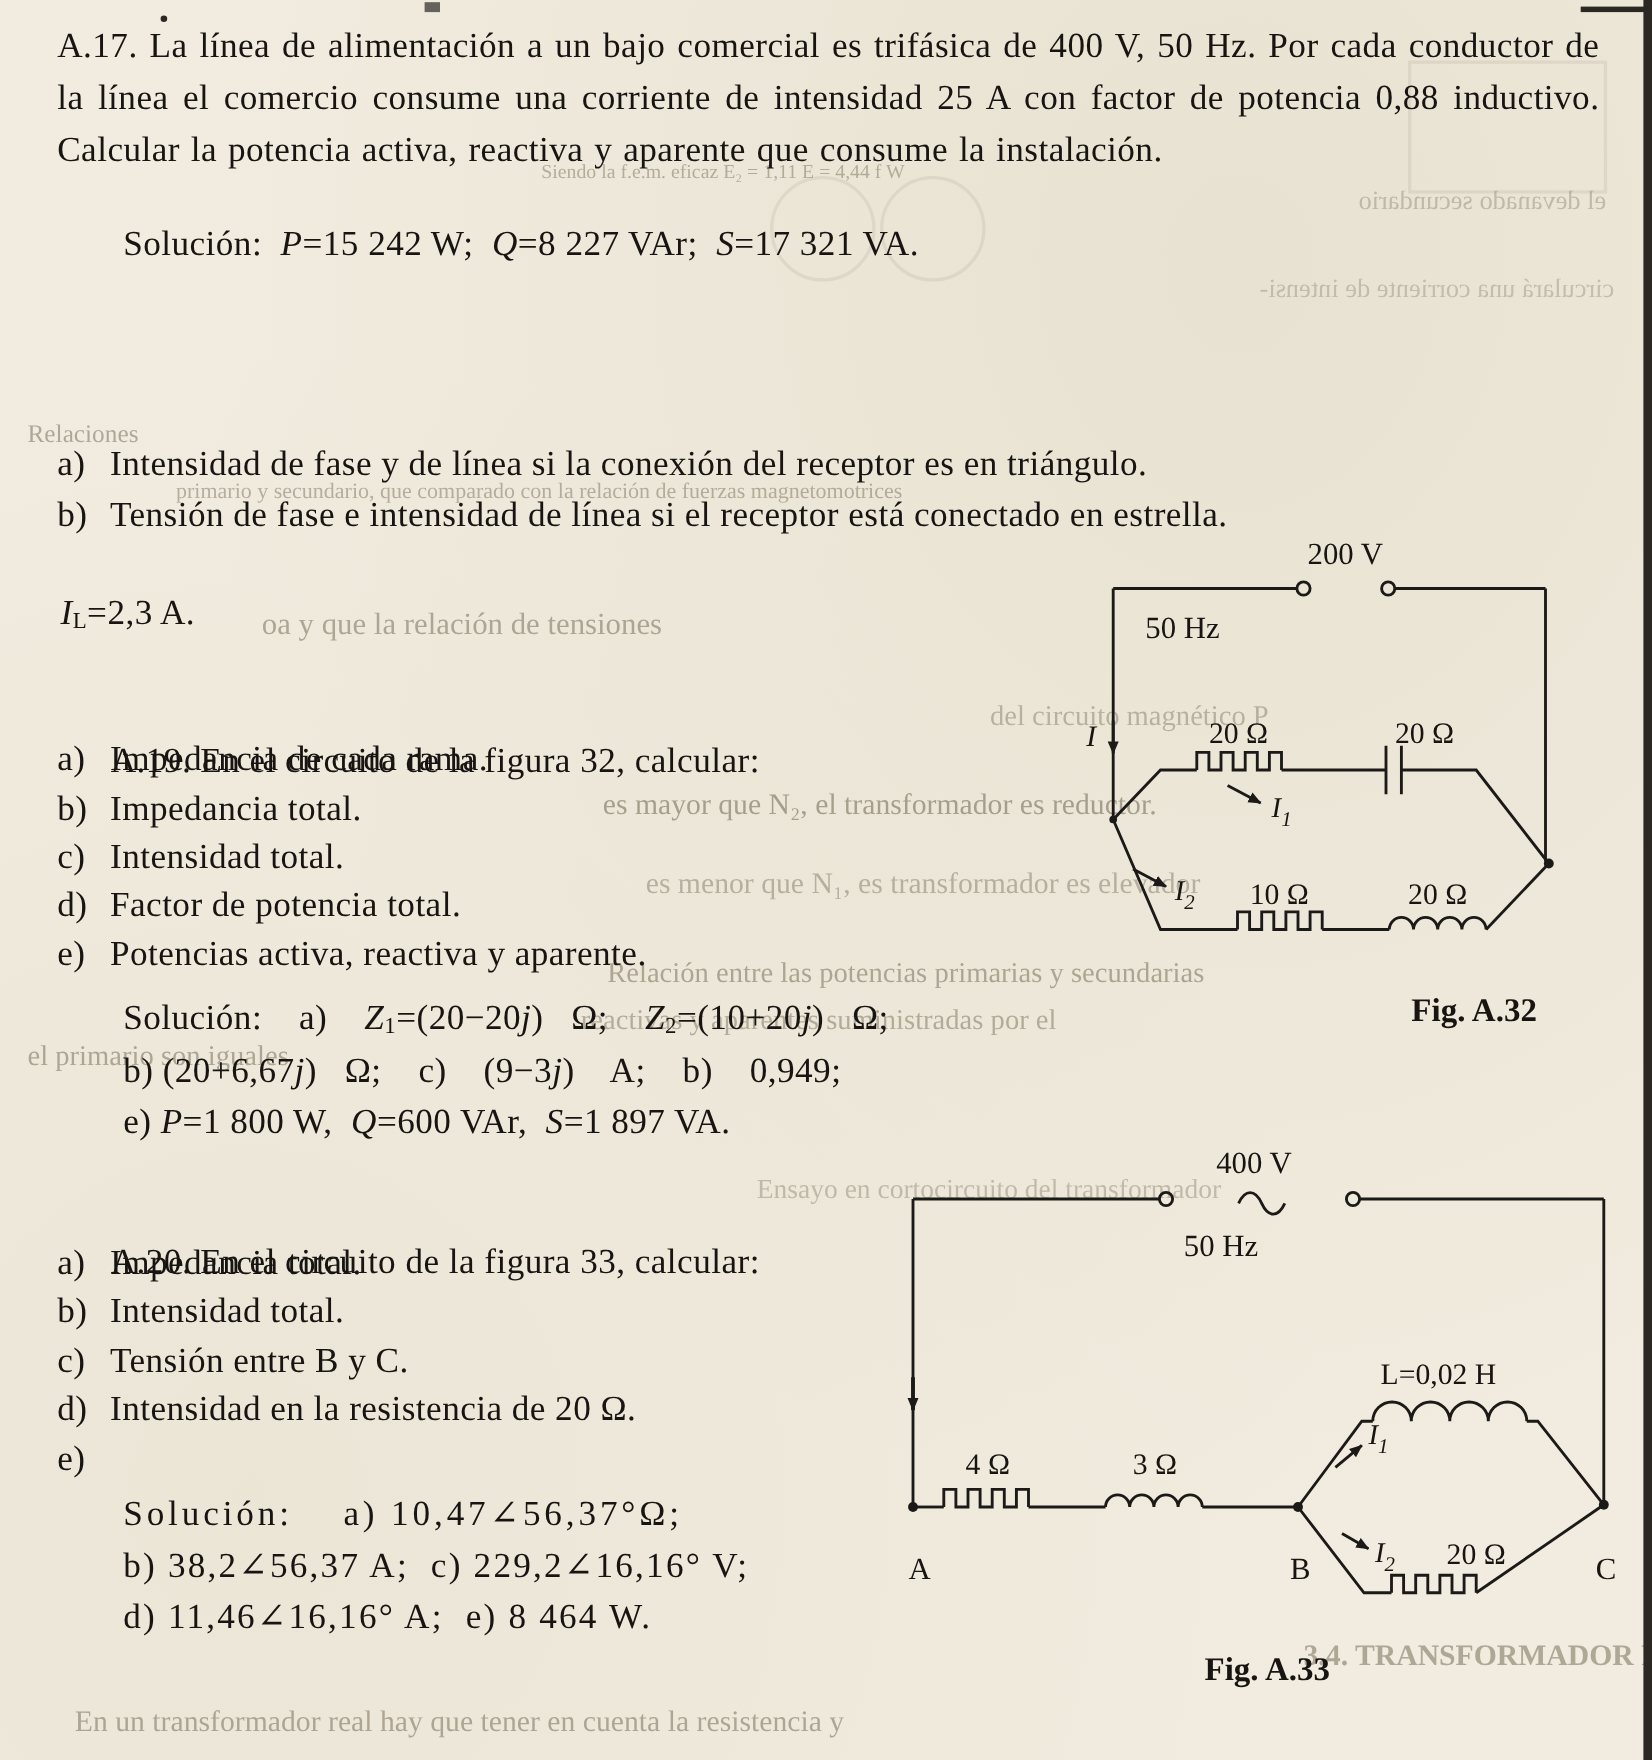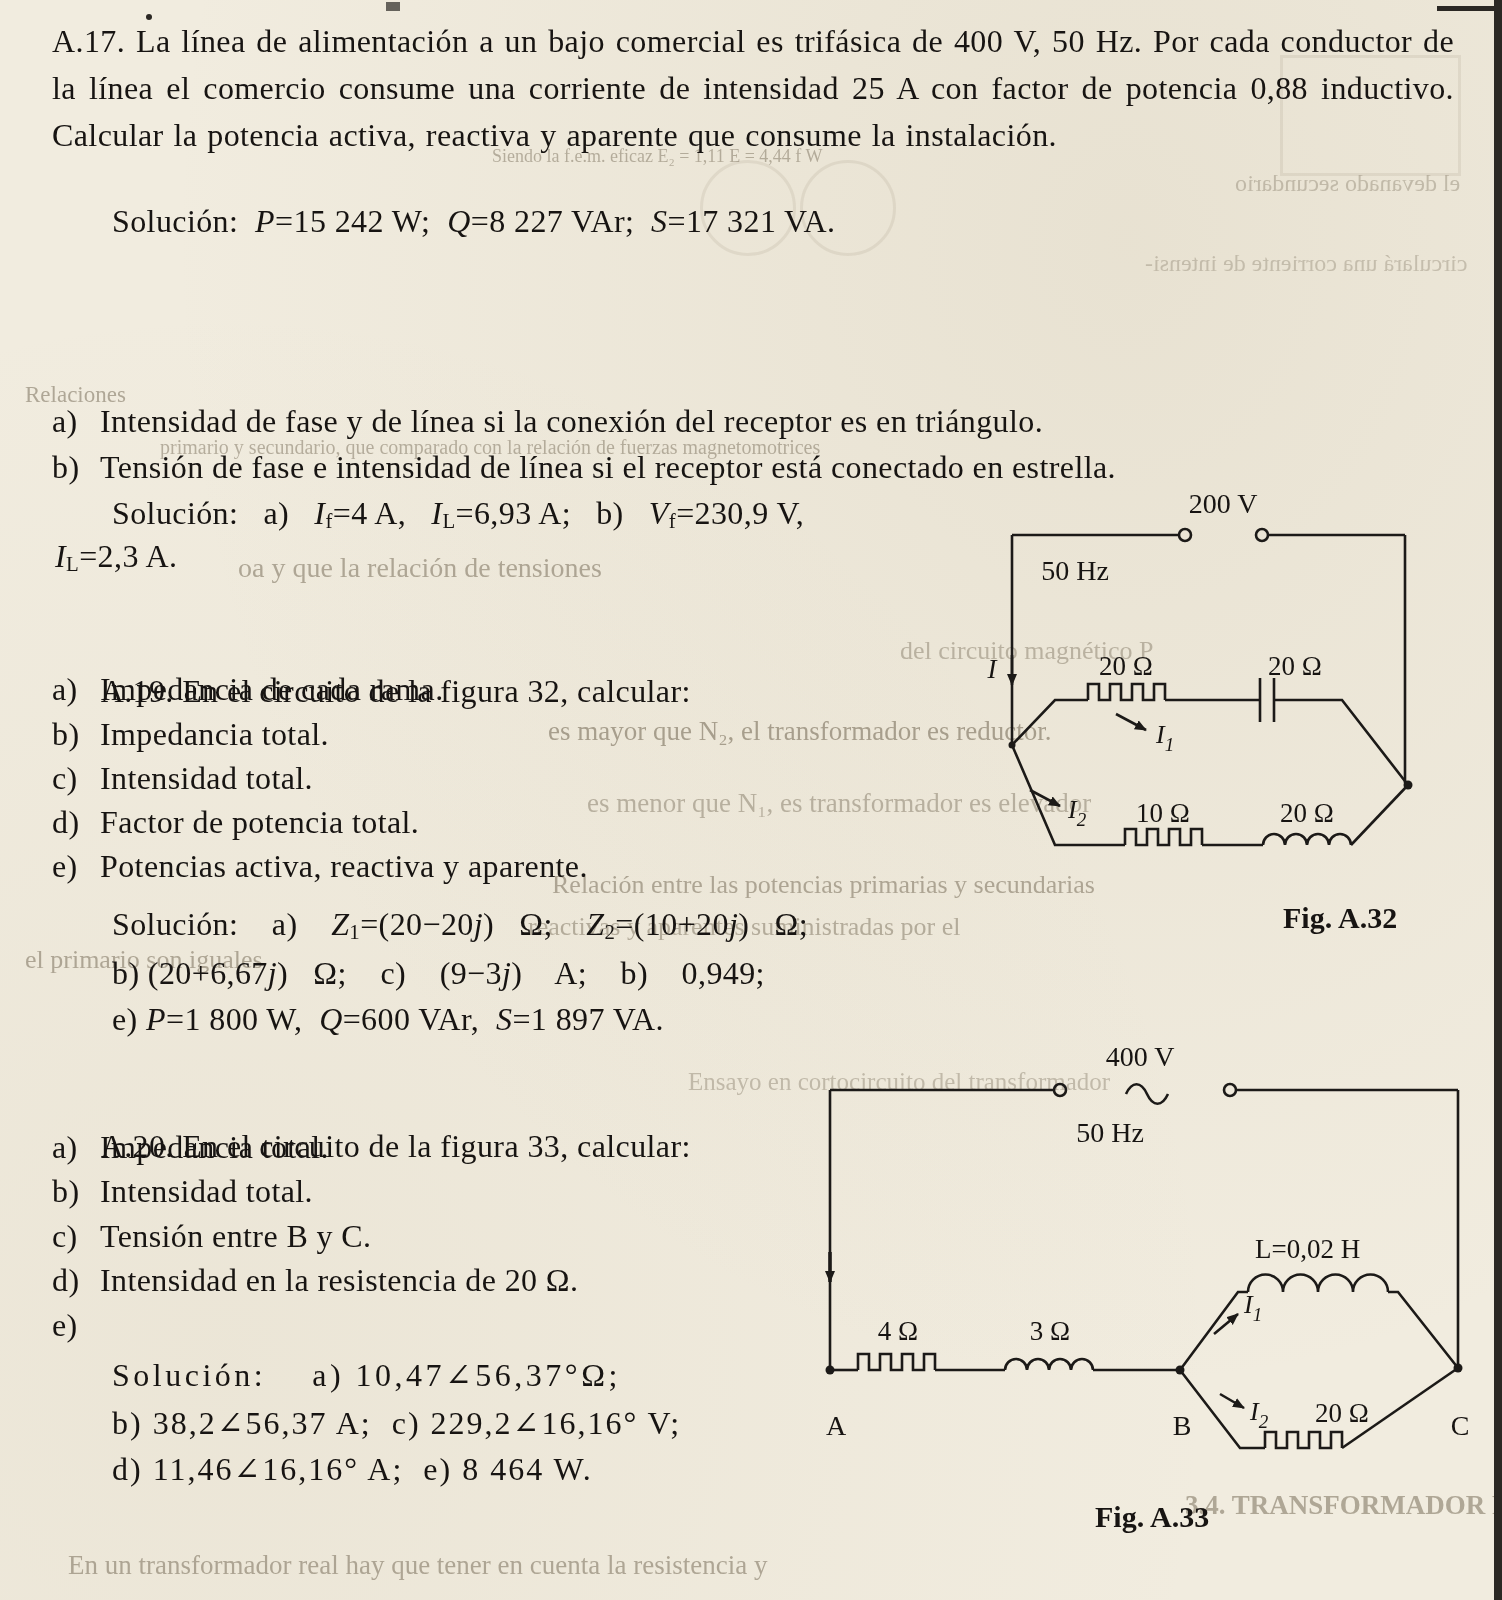--- a/index.html
+++ b/index.html
@@ -73,21 +73,20 @@
     <div class="txt sol abs" style="left:112px;top:198px"><span>Solución:  </span><span class="it">P</span><span>=15 242 W;  </span><span class="it">Q</span><span>=8 227 VAr;  </span><span class="it">S</span><span>=17 321 VA.</span></div>
 
     <div class="txt item abs" style="left:52px;top:398px;width:1402px">
       <span class="ltr">a)</span>
       <span>Intensidad de fase y de línea si la conexión del receptor es en triángulo.</span>
     </div>
     <div class="txt item abs" style="left:52px;top:444px;width:1402px">
       <span class="ltr">b)</span>
       <span>Tensión de fase e intensidad de línea si el receptor está conectado en estrella.</span>
     </div>
-    <div class="txt sol abs" style="left:112px;top:490px"><span>Solución:   a)   </span><span class="it">I</span><span class="sub">f</span><span>=4 A,   </span><span class="it">I</span><span class="sub">L</span><span>=6,93 A;   b)   </span><span class="it">V</span><span class="sub">f</span><span>=230,9 V,</span></div>
     <div class="txt sol abs" style="left:55px;top:533px"><span class="it">I</span><span class="sub">L</span><span>=2,3 A.</span></div>
 
     <div class="txt line abs" style="left:52px;top:621px">
       <span class="bold">A.19.</span><span> En el circuito de la figura 32, calcular:</span>
     </div>
     <div class="txt item abs" style="left:52px;top:666px;width:900px">
       <span class="ltr">a)</span>
       <span>Impedancia de cada rama.</span>
     </div>
     <div class="txt item abs" style="left:52px;top:711px;width:900px">

